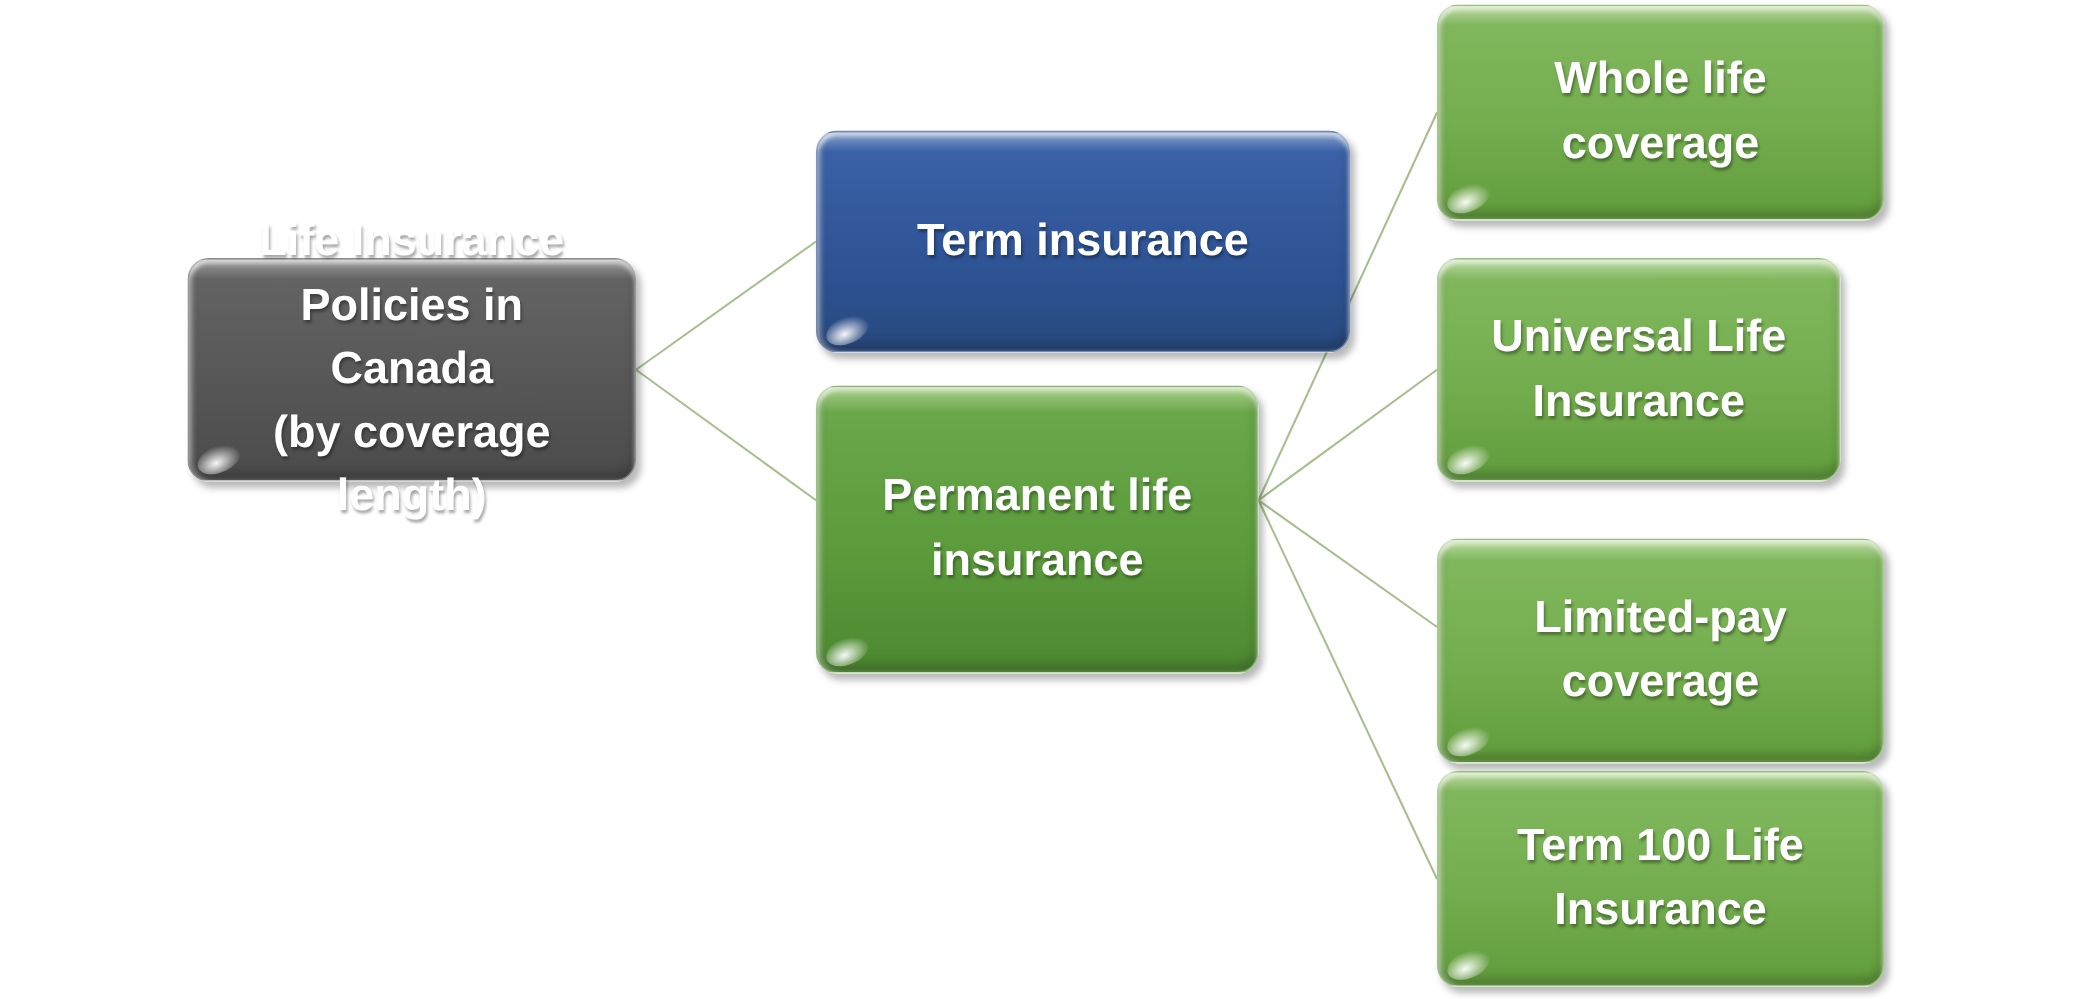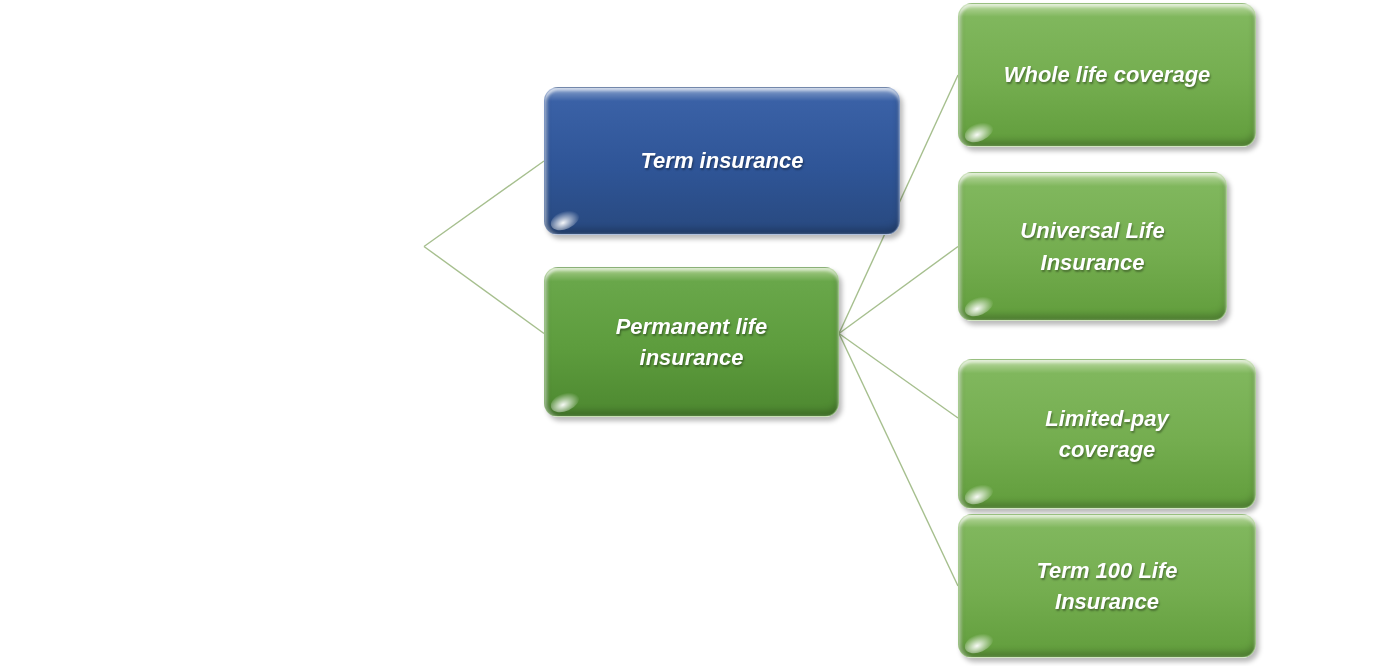--- a/index.html
+++ b/index.html
@@ -20,32 +20,31 @@
   .node {
     position: absolute;
     box-sizing: border-box;
     border-radius: 14px;
     display: flex;
     align-items: center;
     justify-content: center;
     text-align: center;
     color: #ffffff;
     font-weight: bold;
-    font-size: 22px;
+    font-size: 30px;
     line-height: 1.42;
     white-space: pre-line;
     padding: 8px 18px;
     text-shadow: 1px 2px 2px rgba(0,0,0,0.35);
     border: 1px solid rgba(255,255,255,0.35);
     box-shadow:
       inset 0 3px 3px rgba(255,255,255,0.55),
       inset 3px 0 3px rgba(255,255,255,0.28),
       inset 0 -5px 7px rgba(0,0,0,0.22),
       3px 4px 5px rgba(0,0,0,0.28);
-    font-style: italic;
   }
   .node::after {
     content: '';
     position: absolute;
     left: 5px;
     bottom: 5px;
     width: 30px;
     height: 18px;
     border-radius: 50%;
     transform: rotate(-24deg);
@@ -53,21 +52,21 @@
   }
   .node-root {
     left: 125px; top: 172px; width: 299px; height: 149px;
     background: linear-gradient(180deg, #9d9d9d 0%, #636363 9%, #575757 55%, #4b4b4b 100%);
   }
   .node-blue {
     left: 544px; top: 87px; width: 356px; height: 148px;
     background: linear-gradient(180deg, #8aa2cc 0%, #3a61a6 9%, #2f5597 55%, #28497f 100%);
   }
   .node-green-dark {
-    left: 544px; top: 267px; width: 295px; height: 150px;
+    left: 544px; top: 257px; width: 295px; height: 192px;
     background: linear-gradient(180deg, #abcf8d 0%, #69a74a 9%, #5d9c3d 55%, #4d8830 100%);
   }
   .node-green-light { background: linear-gradient(180deg, #bddaa4 0%, #80b75d 9%, #74ad4f 55%, #619d3c 100%); }
   .node-whole     { left: 958px; top: 3px;   width: 298px; height: 144px; }
   .node-universal { left: 958px; top: 172px; width: 269px; height: 149px; }
   .node-limited   { left: 958px; top: 343px; width: 298px; height: 150px; margin-top: 16px; }
   .node-term100   { left: 958px; top: 514px; width: 298px; height: 144px; }
 </style>
 </head>
 <body>
@@ -75,20 +74,23 @@
 <div id="canvas">
   <svg id="connectors">
       <line x1="424" y1="246.5" x2="544" y2="161" stroke="#a6bf8e" stroke-width="1.4"></line>
       <line x1="424" y1="246.5" x2="544" y2="333.5" stroke="#a6bf8e" stroke-width="1.4"></line>
       <line x1="839" y1="333.5" x2="958" y2="75" stroke="#a6bf8e" stroke-width="1.4"></line>
       <line x1="839" y1="333.5" x2="958" y2="246.5" stroke="#a6bf8e" stroke-width="1.4"></line>
       <line x1="839" y1="333.5" x2="958" y2="418" stroke="#a6bf8e" stroke-width="1.4"></line>
       <line x1="839" y1="333.5" x2="958" y2="586" stroke="#a6bf8e" stroke-width="1.4"></line>
     </svg>
 
+  <div class="node node-root">Life Insurance
+Policies in Canada
+(by coverage length)</div>
 
   <div class="node node-blue">Term insurance</div>
 
   <div class="node node-green-dark">Permanent life
 insurance</div>
 
   <div class="node node-green-light node-whole">Whole life coverage</div>
 
   <div class="node node-green-light node-universal">Universal Life
 Insurance</div>

